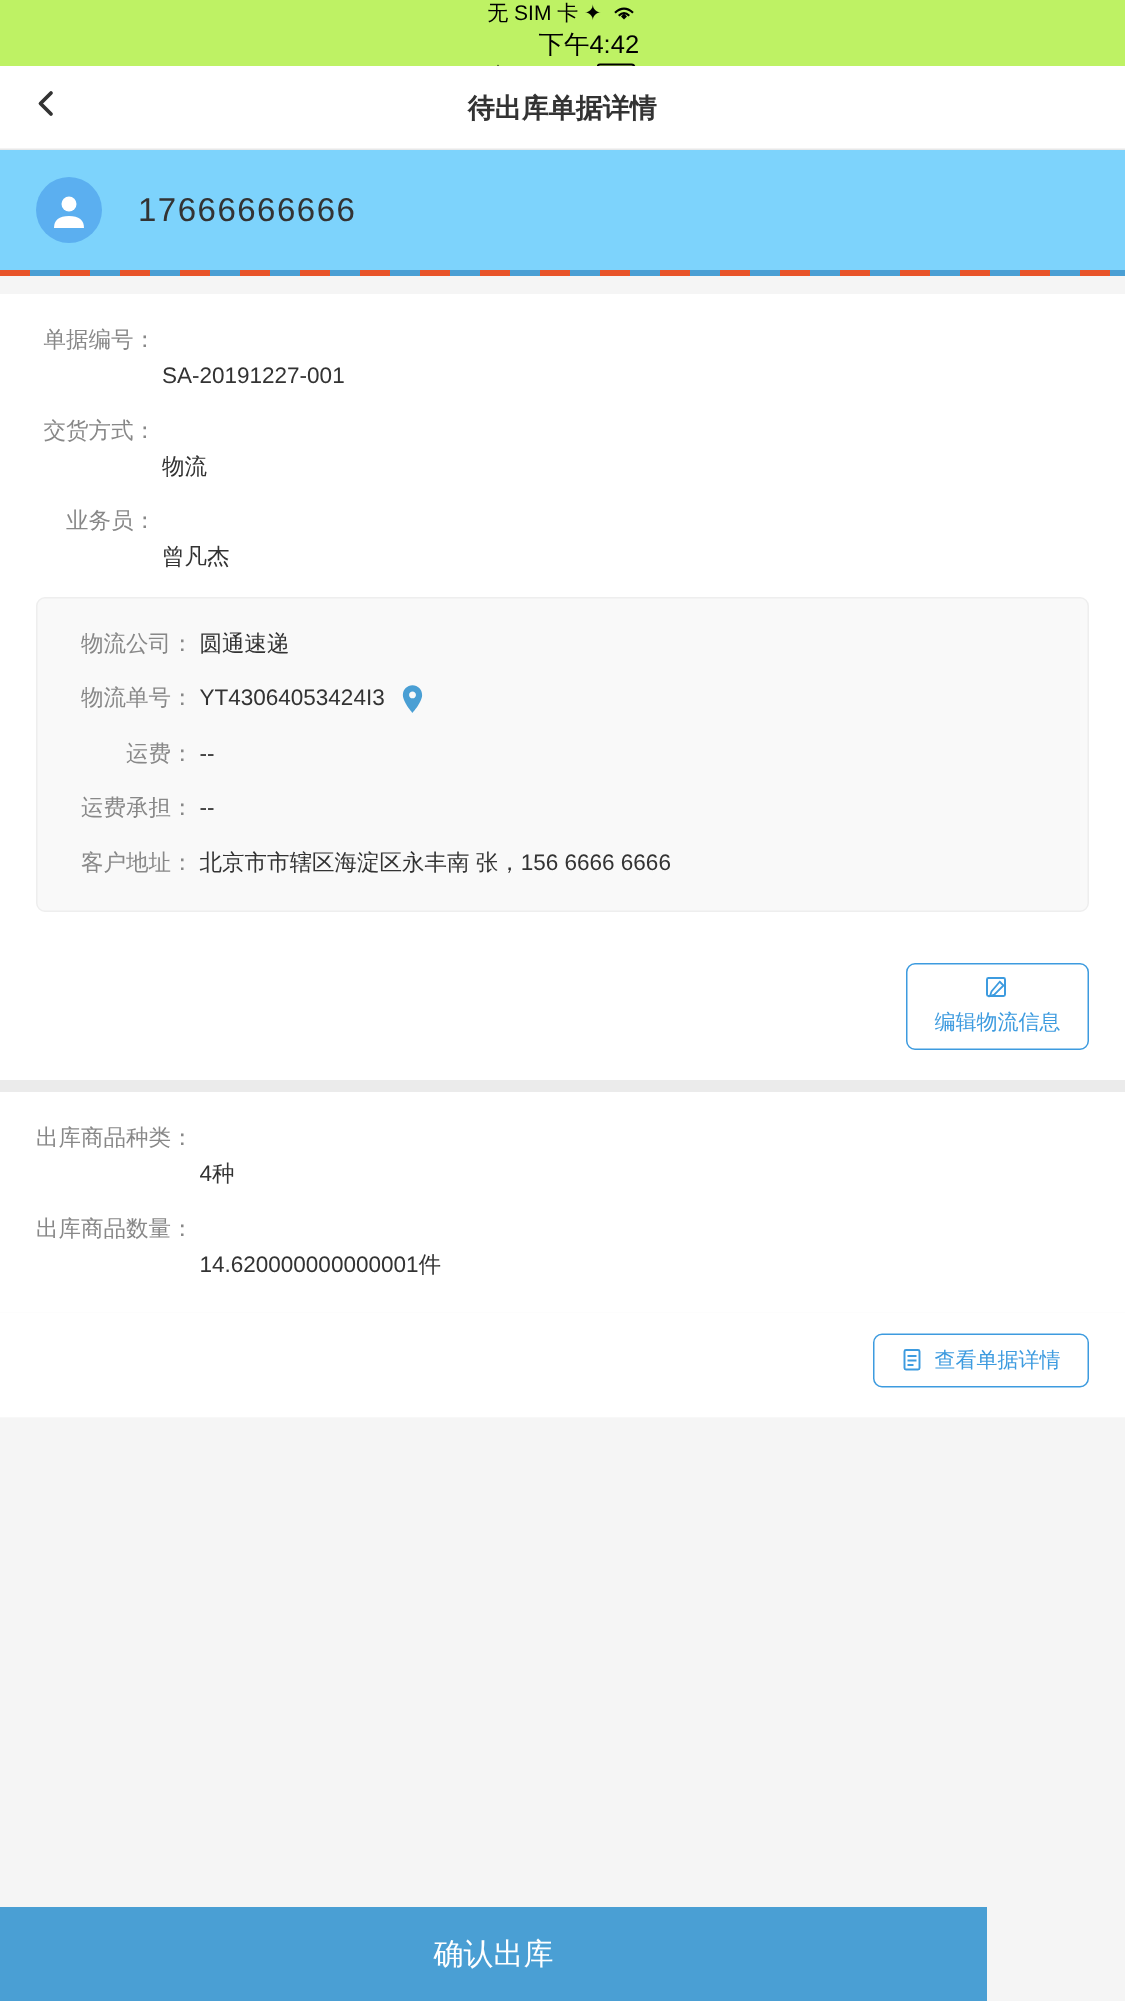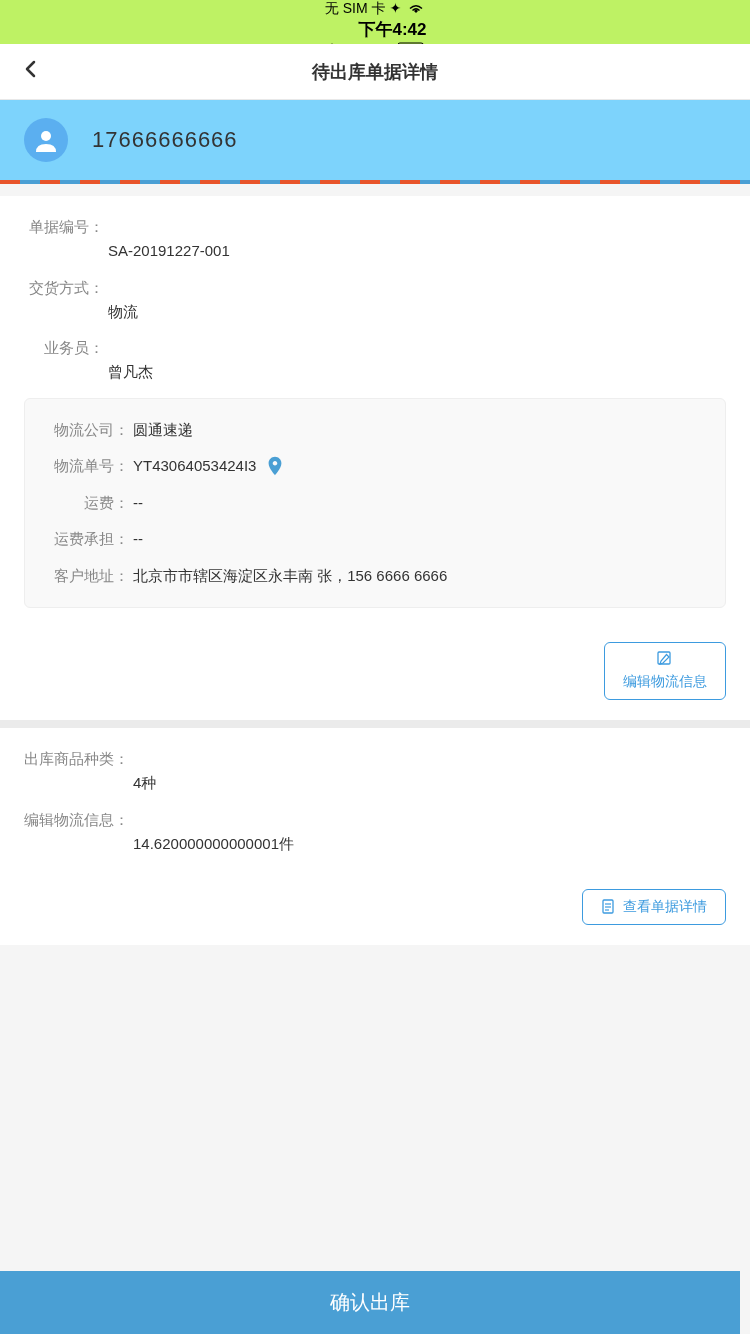--- a/index.html
+++ b/index.html
@@ -19,21 +19,21 @@
       height: 44px;
       display: flex;
       align-items: center;
       justify-content: space-between;
       padding: 0 20px;
       font-size: 15px;
       font-weight: 500;
       flex-direction: column;
     }
     .status-left { font-size: 14px; color: #000; display: flex; align-items: center; gap: 6px; }
-    .status-center { font-size: 17px; font-weight: 700; margin-left: 35px; }
+    .status-center { font-size: 17px; font-weight: 400; margin-left: 35px; }
     .status-right { display: flex; align-items: center; gap: 6px; font-size: 13px; }
 
     
     .nav-bar {
       background: #fff;
       height: 56px;
       display: flex;
       align-items: center;
       padding: 0 20px;
       border-bottom: 1px solid #e8e8e8;
@@ -215,21 +215,21 @@
       background: #f5f5f5;
       flex: 1;
       min-height: 150px;
     }
 
     
     .confirm-btn-bar {
       position: fixed;
       bottom: 0;
       left: 0;
-      width: 740px;
+      width: 658px;
       background: #4a9fd4;
       padding: 18px 0;
       text-align: center;
       cursor: pointer;
     }
     .confirm-btn-text {
       color: #fff;
       font-size: 20px;
       font-weight: 500;
     }
@@ -346,21 +346,21 @@
   </div>
 
   <div class="section-divider"></div>
 
   <div class="product-section">
     <div class="info-row">
       <span class="info-label">出库商品种类：</span>
       <span class="info-value">4种</span>
     </div>
     <div class="info-row">
-      <span class="info-label">编辑物流信息：</span>
+      <span class="info-label">出库商品数量：</span>
       <span class="info-value">14.620000000000001件</span>
     </div>
   </div>
 
   <div class="view-detail-btn-row">
     <button class="view-detail-btn">
       <svg viewBox="0 0 16 16" fill="none">
         <rect x="2" y="1" width="10" height="13" rx="1" stroke="#3d9bdf" stroke-width="1.3" fill="none"></rect>
         <line x1="4" y1="5" x2="10" y2="5" stroke="#3d9bdf" stroke-width="1.2"></line>
         <line x1="4" y1="8" x2="10" y2="8" stroke="#3d9bdf" stroke-width="1.2"></line>

